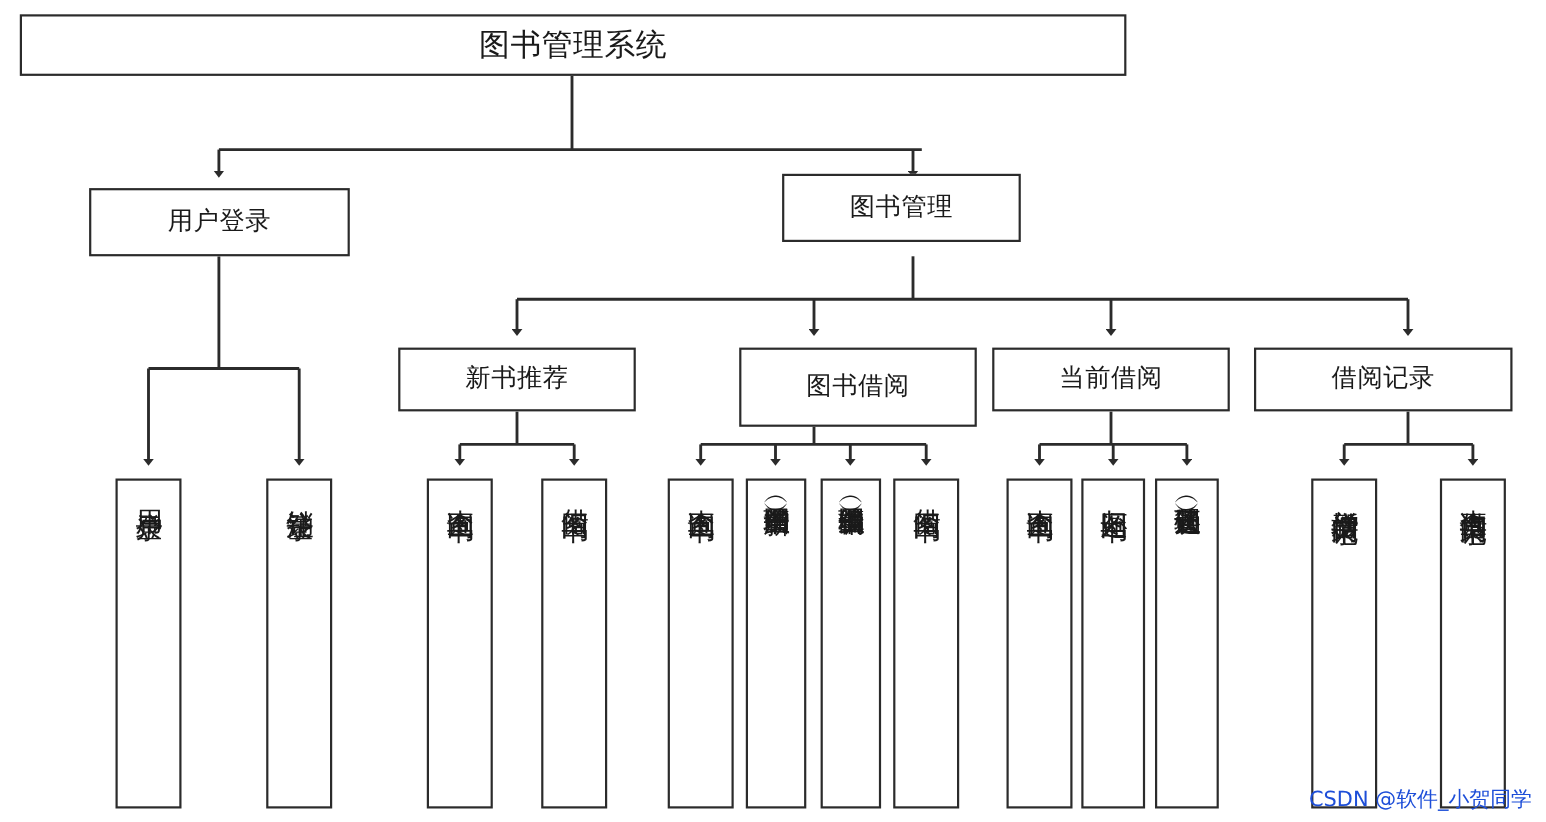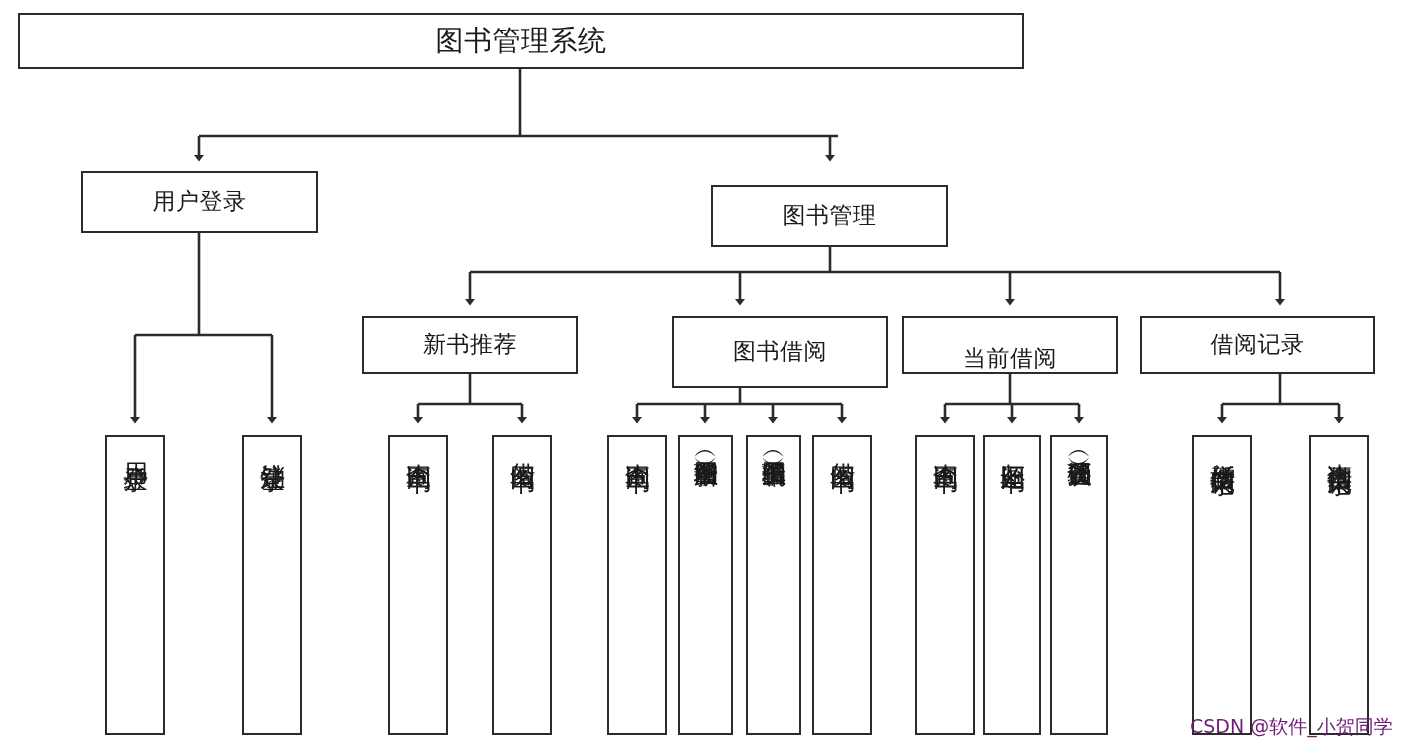--- a/index.html
+++ b/index.html
@@ -64,21 +64,21 @@
   }
   .node.vert.tight .node-label {
     font-size: 24px;
     letter-spacing: 0px;
   }
   .watermark {
     position: absolute;
     left: 1190px;
     top: 714px;
     font-size: 19px;
-    color: #701a75;
+    color: #1d4ed8;
     white-space: nowrap;
     z-index: 5;
     font-family: "DejaVu Sans", "Liberation Sans", sans-serif;
   }
 </style>
 </head>
 <body>
 
 <div id="canvas">
 
@@ -132,31 +132,31 @@
     </g>
   </svg>
 
   <div class="node horiz root" style="left:18px; top:13px; width:1006px; height:56px;">
     <span class="node-label">图书管理系统</span>
   </div>
 
   <div class="node horiz" style="left:81px; top:171px; width:237px; height:62px;">
     <span class="node-label">用户登录</span>
   </div>
-  <div class="node horiz" style="left:711px; top:185px; width:237px; height:62px;">
+  <div class="node horiz" style="left:711px; top:158px; width:217px; height:62px;">
     <span class="node-label">图书管理</span>
   </div>
 
   <div class="node horiz" style="left:362px; top:316px; width:216px; height:58px;align-items:center;">
     <span class="node-label">新书推荐</span>
   </div>
   <div class="node horiz" style="left:632px; top:316px; width:216px; height:72px;margin-left:40px;">
     <span class="node-label">图书借阅</span>
   </div>
-  <div class="node horiz" style="left:902px; top:316px; width:216px; height:58px;align-items:flex-end;">
+  <div class="node horiz" style="left:902px; top:316px; width:216px; height:58px;">
     <span class="node-label">当前借阅</span>
   </div>
   <div class="node horiz" style="left:1140px; top:316px; width:235px; height:58px;justify-content:center;">
     <span class="node-label">借阅记录</span>
   </div>
 
   <div class="node vert" style="left:105px; top:435px; width:60px; height:300px;">
     <span class="node-label">用户登录</span>
   </div>
   <div class="node vert" style="left:242px; top:435px; width:60px; height:300px;">

